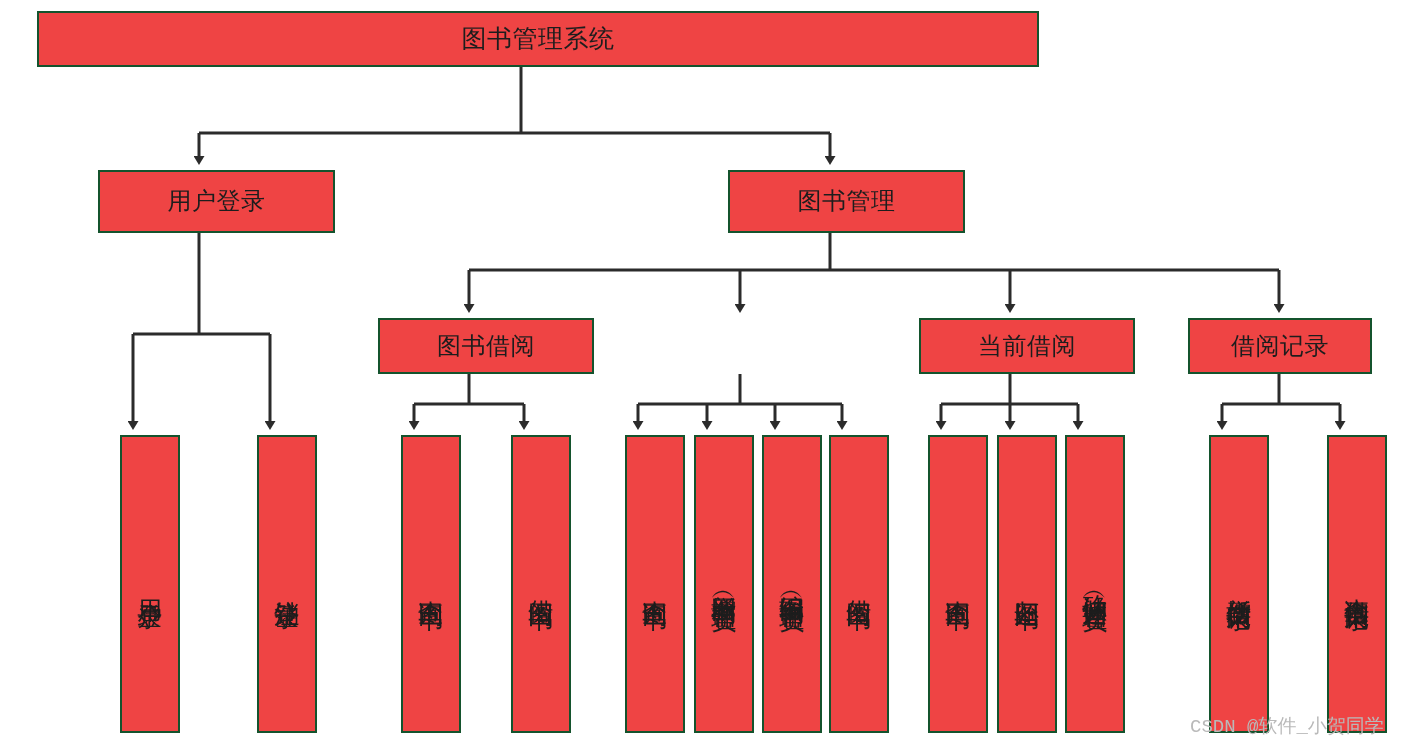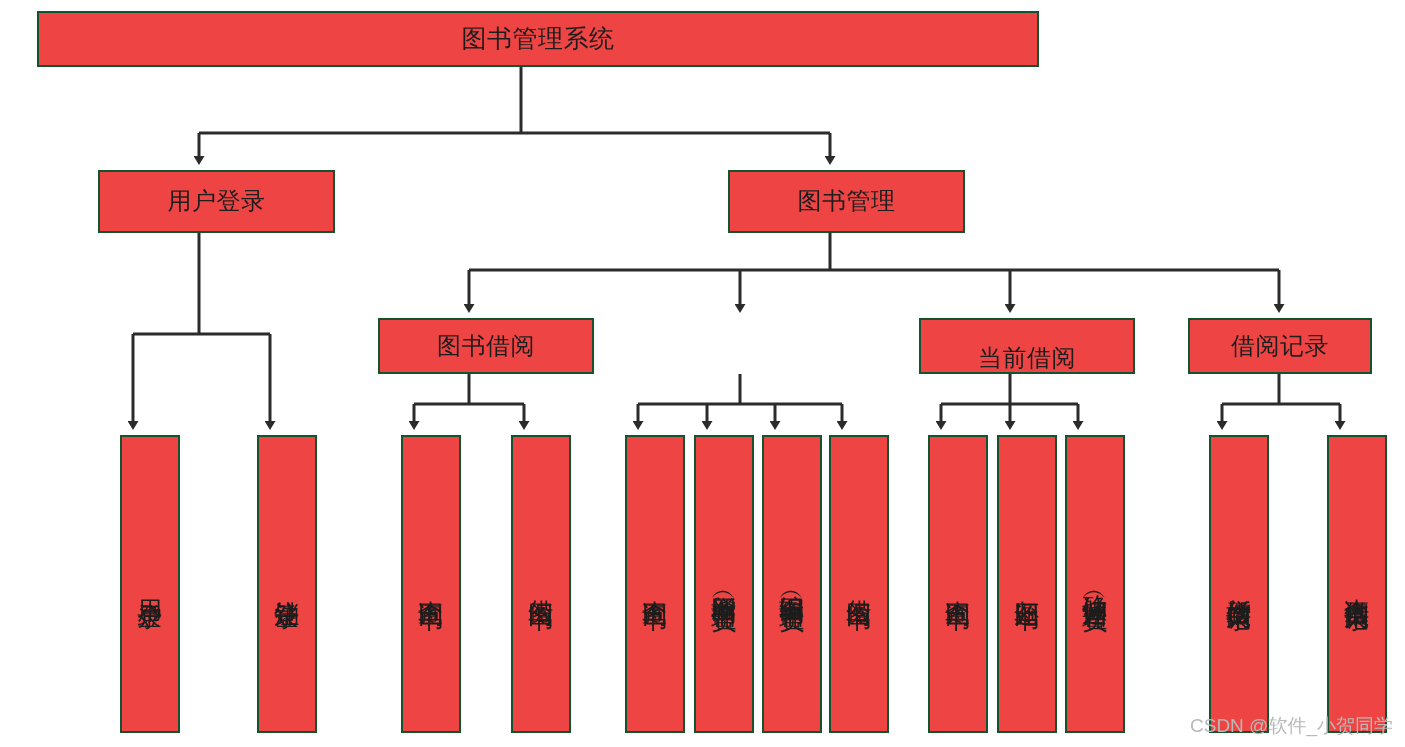--- a/index.html
+++ b/index.html
@@ -67,21 +67,21 @@
     white-space: nowrap;
   }
   .watermark {
     position: absolute;
     left: 1190px;
     top: 713px;
     font-size: 19px;
     color: #b9b9b9;
     white-space: nowrap;
     z-index: 5;
-    font-family: Liberation Sans, sans-serif;
+    font-family: Liberation Mono, monospace;
   }
 </style>
 </head>
 <body>
 
 <div id="diagram-root">
 
   <svg id="edges-layer" viewBox="0 0 1405 747" width="1405" height="747" xmlns="http://www.w3.org/2000/svg">
     <defs>
       <marker id="arrow" markerWidth="9" markerHeight="11" refX="1" refY="5.5" orient="auto" markerUnits="userSpaceOnUse">
@@ -142,21 +142,21 @@
 
   <div class="node horiz" style="left:711px; top:170px; width:237px; height:63px;align-items:center;">
     <span class="node-label">图书管理</span>
   </div>
 
   <div class="node horiz" style="left:361px; top:318px; width:216px; height:56px;">
     <span class="node-label">图书借阅</span>
   </div>
 
 
-  <div class="node horiz" style="left:902px; top:318px; width:216px; height:56px;align-items:flex-end;">
+  <div class="node horiz" style="left:902px; top:318px; width:216px; height:56px;">
     <span class="node-label">当前借阅</span>
   </div>
 
   <div class="node horiz" style="left:1171px; top:318px; width:184px; height:56px;">
     <span class="node-label">借阅记录</span>
   </div>
 
   <div class="node leaf" style="left:103px; top:435px; width:60px; height:298px;">
     <span class="node-label">用户登录</span>
   </div>

